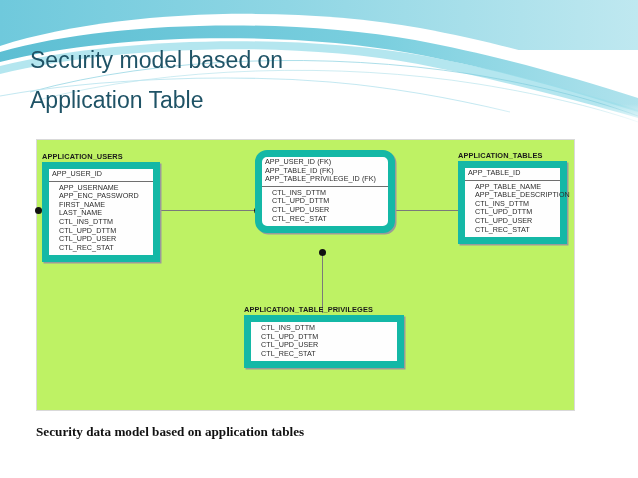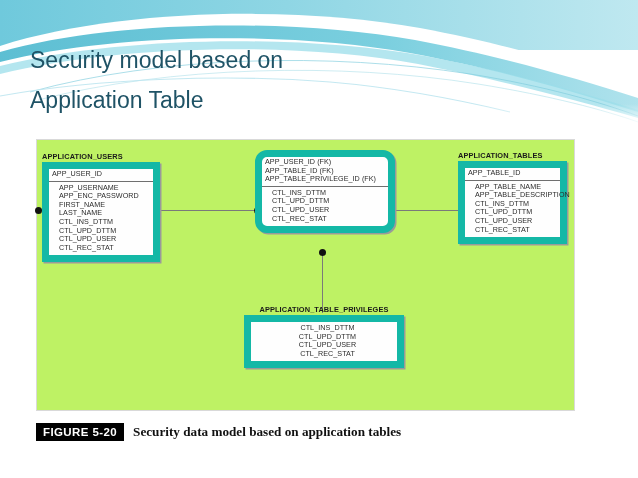--- a/index.html
+++ b/index.html
@@ -190,33 +190,32 @@
             <div class="col">APP_TABLE_NAME</div>
             <div class="col">APP_TABLE_DESCRIPTION</div>
             <div class="col">CTL_INS_DTTM</div>
             <div class="col">CTL_UPD_DTTM</div>
             <div class="col">CTL_UPD_USER</div>
             <div class="col">CTL_REC_STAT</div>
           </div>
         </div>
       </div>
 
-      <div class="entity" style="left:207px;top:165px;width:160px;text-align:center;">
+      <div class="entity" style="left:207px;top:165px;width:160px;">
         <div class="entity-title">APPLICATION_TABLE_PRIVILEGES</div>
         <div class="entity-box">
           <div class="attr-section">
             <div class="col">CTL_INS_DTTM</div>
             <div class="col">CTL_UPD_DTTM</div>
             <div class="col">CTL_UPD_USER</div>
             <div class="col">CTL_REC_STAT</div>
           </div>
         </div>
       </div>
 
     </div>
   </div>
 
   <div id="figure-caption">
-    <div id="figure-badge">FIGURE 5-20</div>
     <div id="figure-caption-text">Security data model based on application tables</div>
   </div>
 
 </div>
 
 </body></html>

